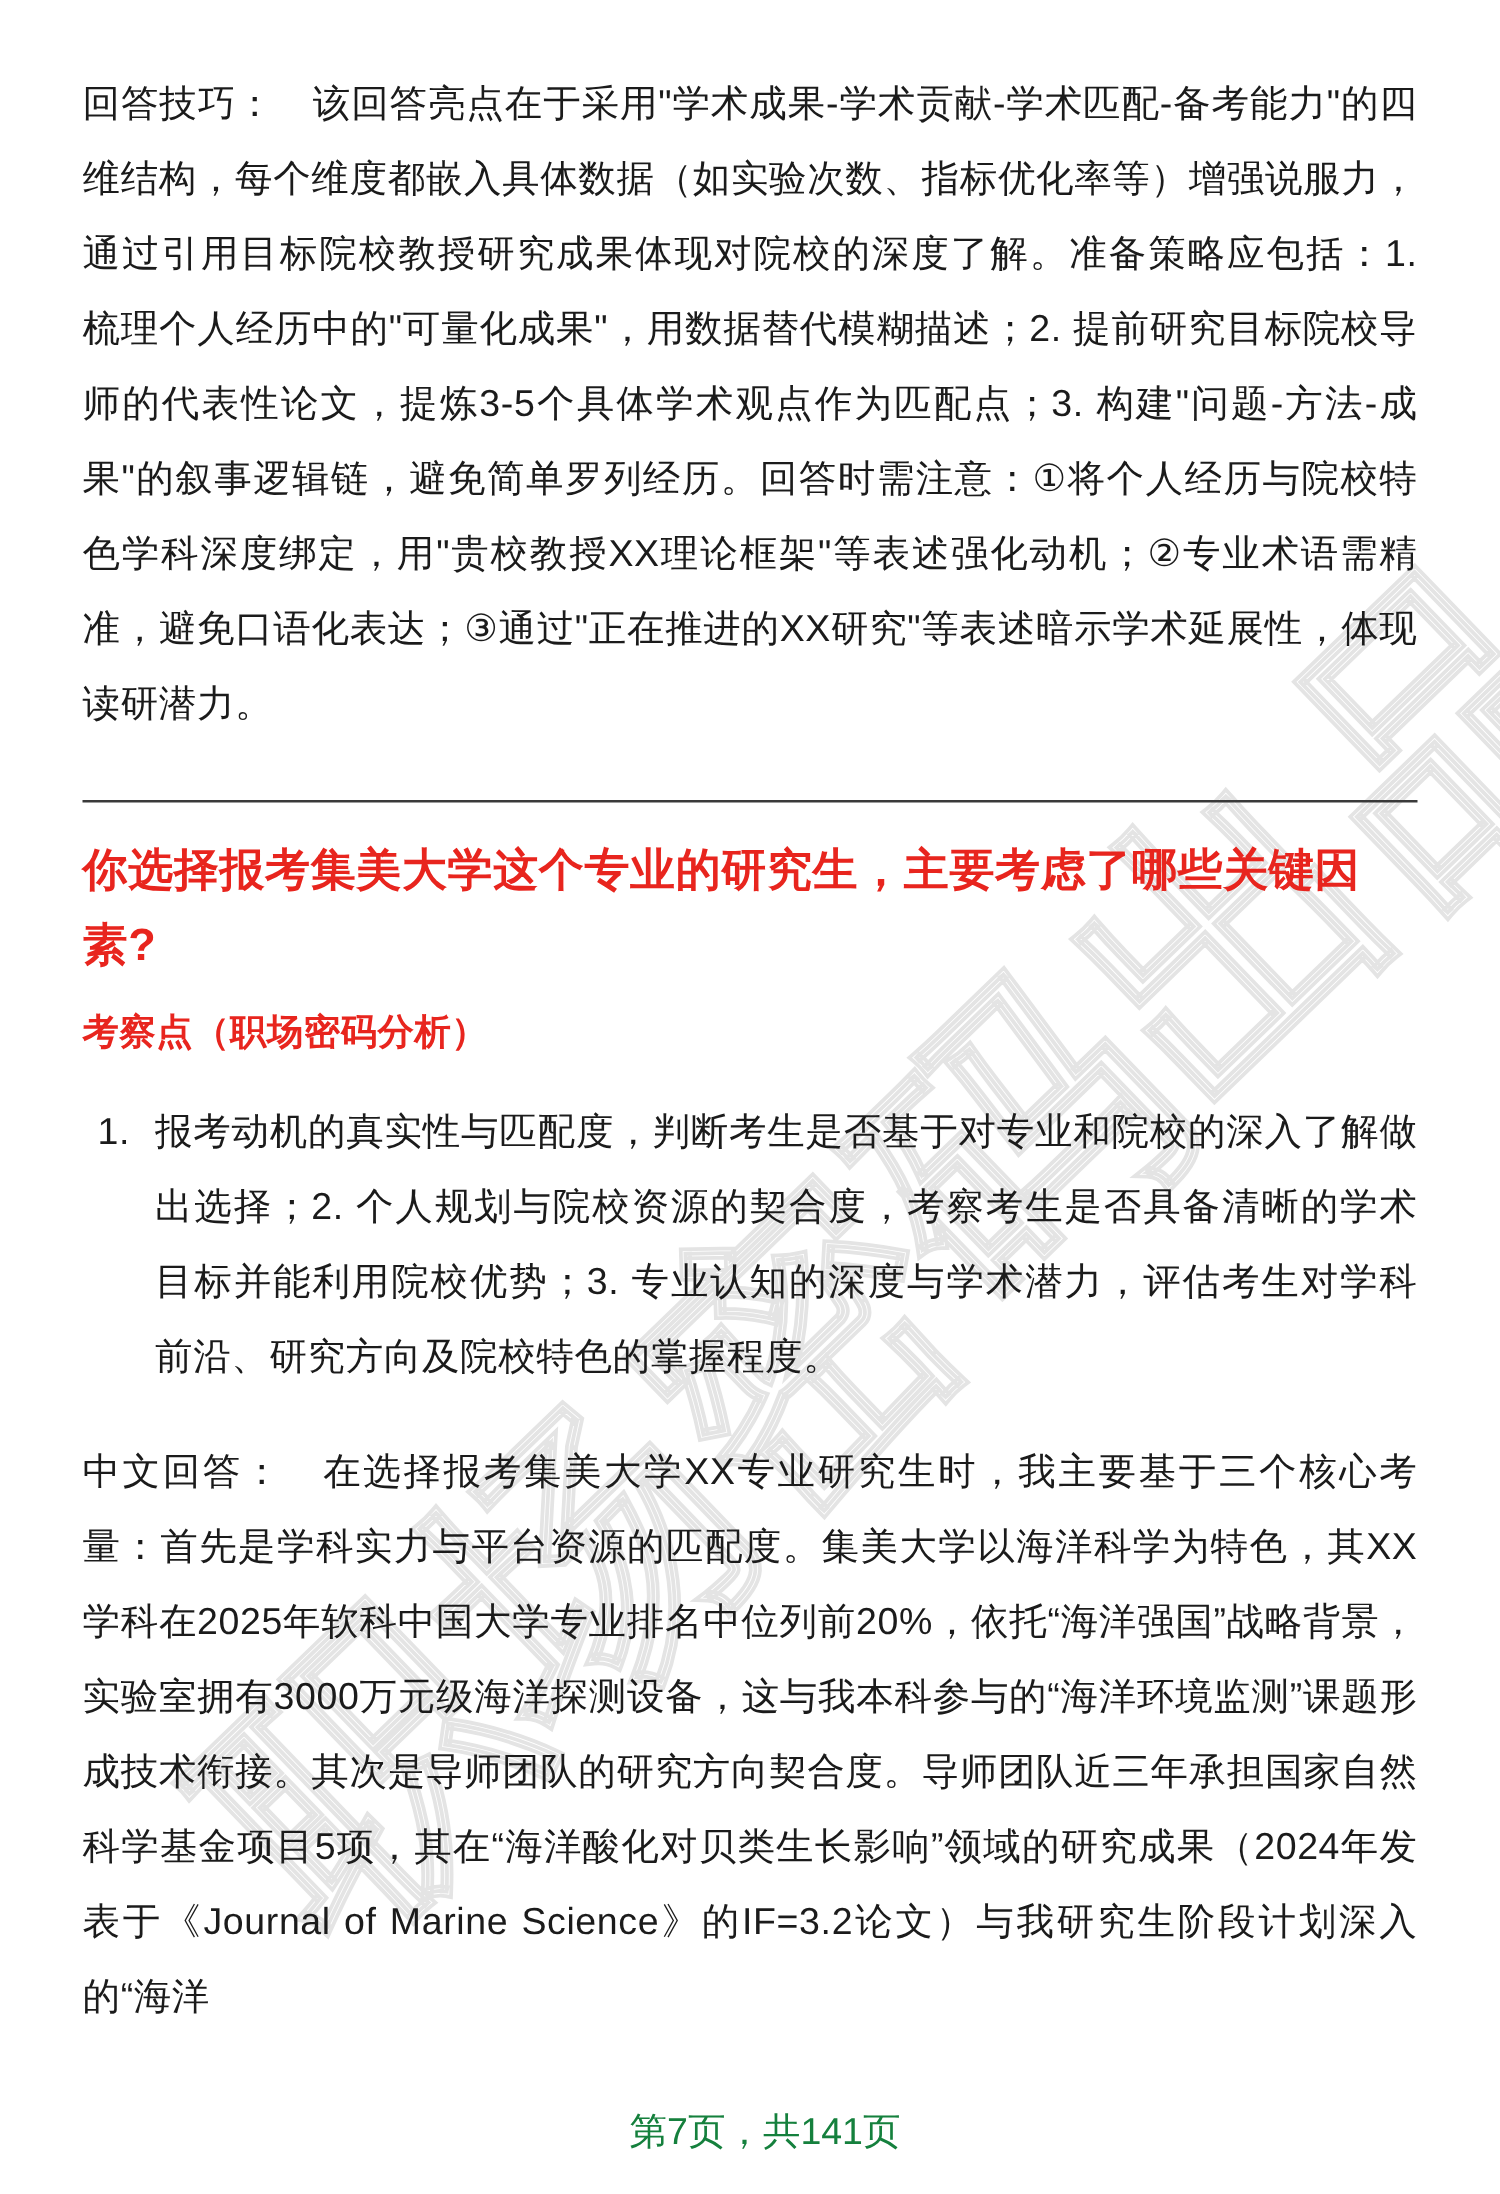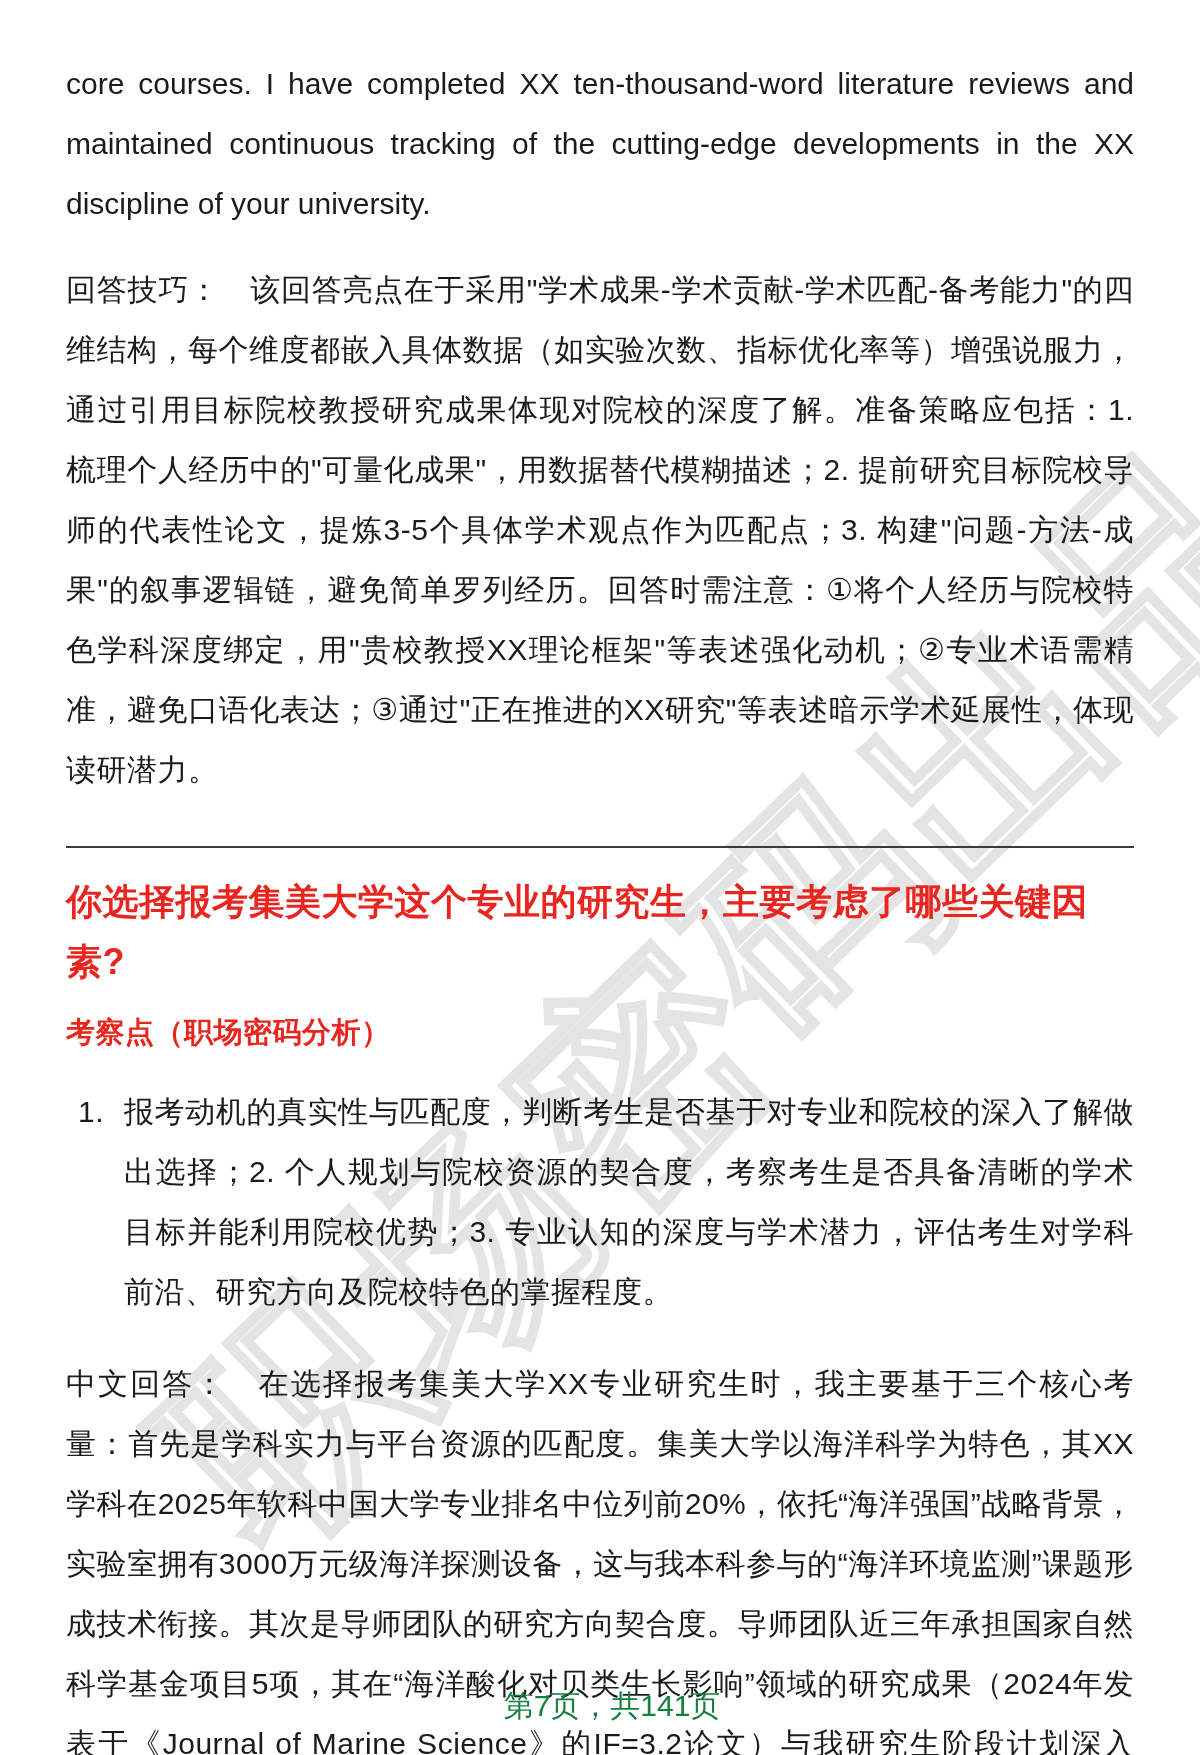--- a/index.html
+++ b/index.html
@@ -110,21 +110,20 @@
 </style>
 </head>
 <body>
 
 <div class="page">
 
   <div class="watermark">职场密码出品</div>
 
   <div class="content">
 
-    <p class="para en">core courses. I have completed XX ten-thousand-word literature reviews and maintained continuous tracking of the cutting-edge developments in the XX discipline of your university.</p>
 
     <p class="para">回答技巧：　该回答亮点在于采用"学术成果-学术贡献-学术匹配-备考能力"的四维结构，每个维度都嵌入具体数据（如实验次数、指标优化率等）增强说服力，通过引用目标院校教授研究成果体现对院校的深度了解。准备策略应包括：1. 梳理个人经历中的"可量化成果"，用数据替代模糊描述；2. 提前研究目标院校导师的代表性论文，提炼3-5个具体学术观点作为匹配点；3. 构建"问题-方法-成果"的叙事逻辑链，避免简单罗列经历。回答时需注意：①将个人经历与院校特色学科深度绑定，用"贵校教授XX理论框架"等表述强化动机；②专业术语需精准，避免口语化表达；③通过"正在推进的XX研究"等表述暗示学术延展性，体现读研潜力。</p>
 
     <hr class="divider">
 
     <h2 class="red-heading">你选择报考集美大学这个专业的研究生，主要考虑了哪些关键因素?</h2>
 
     <h3 class="red-subheading">考察点（职场密码分析）</h3>
 
     <div class="list-item">

